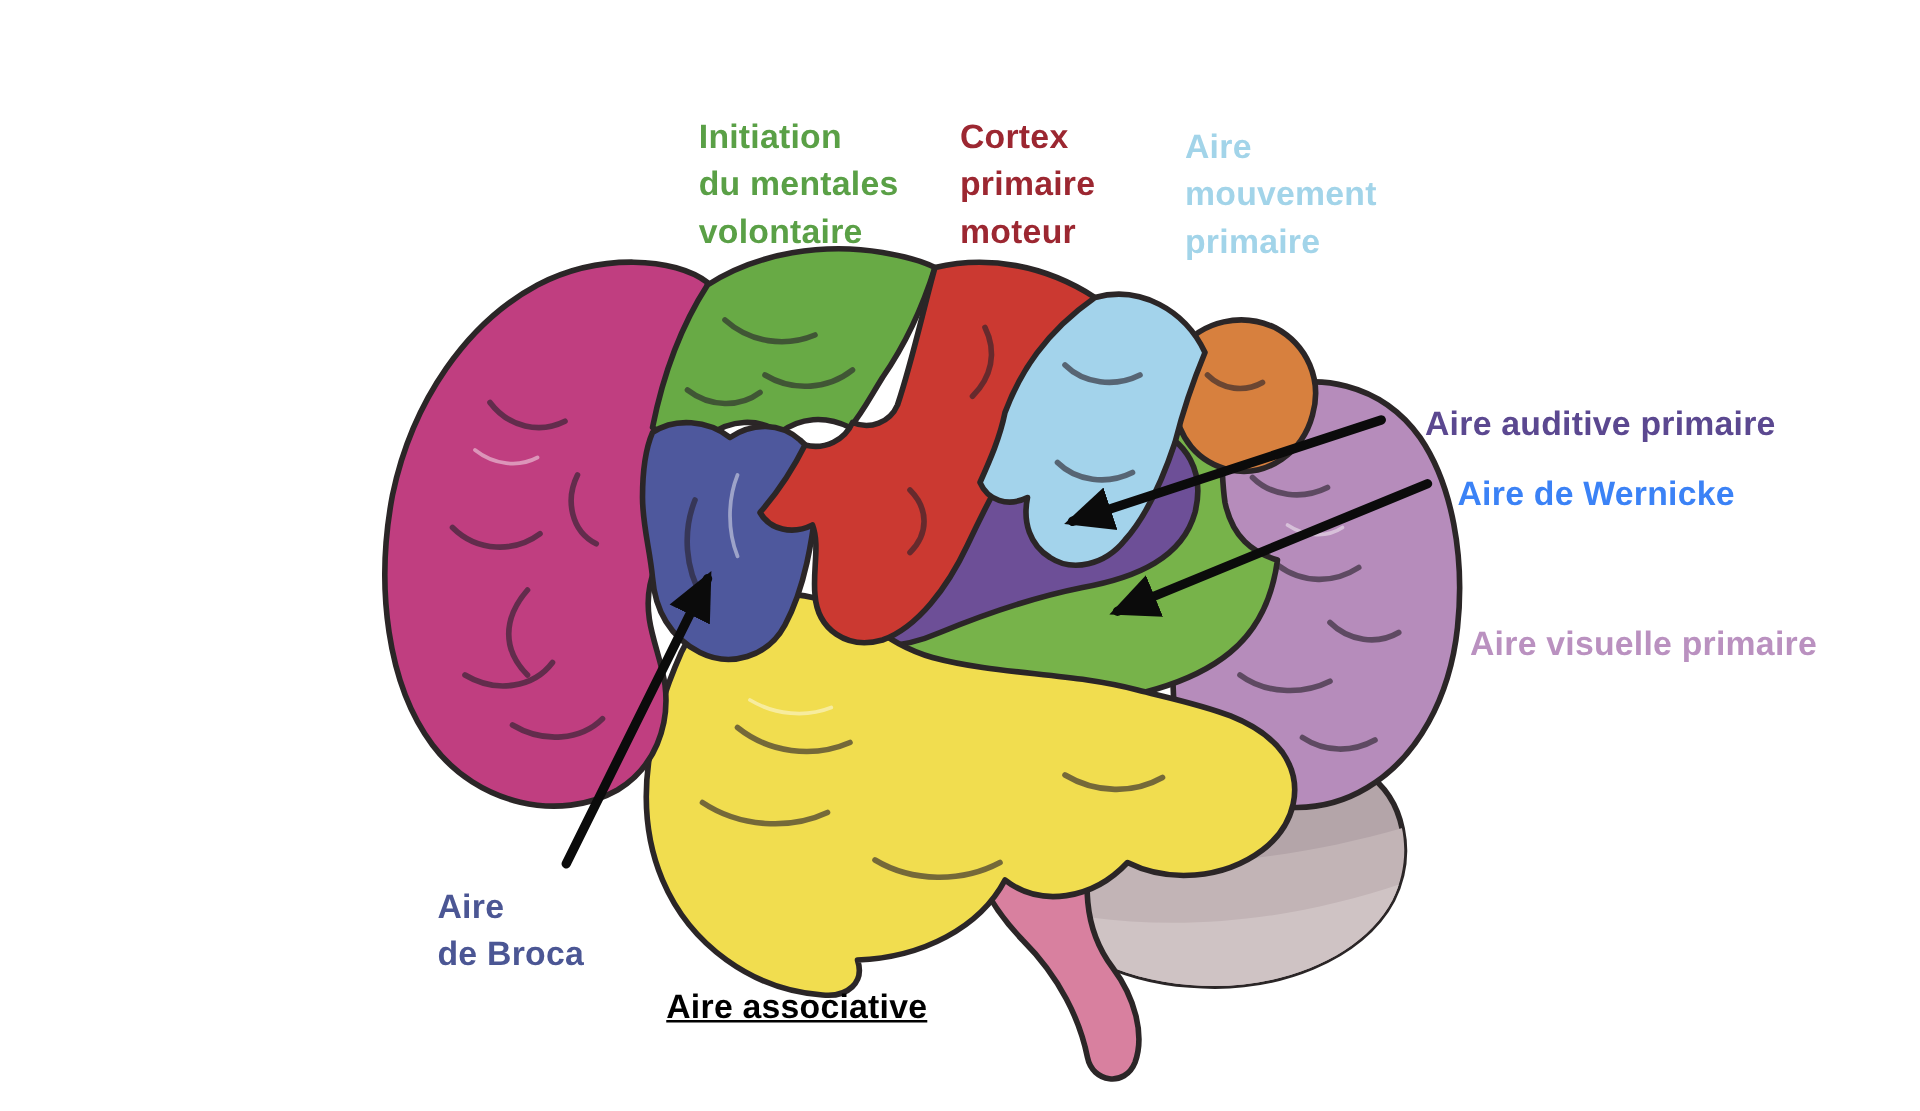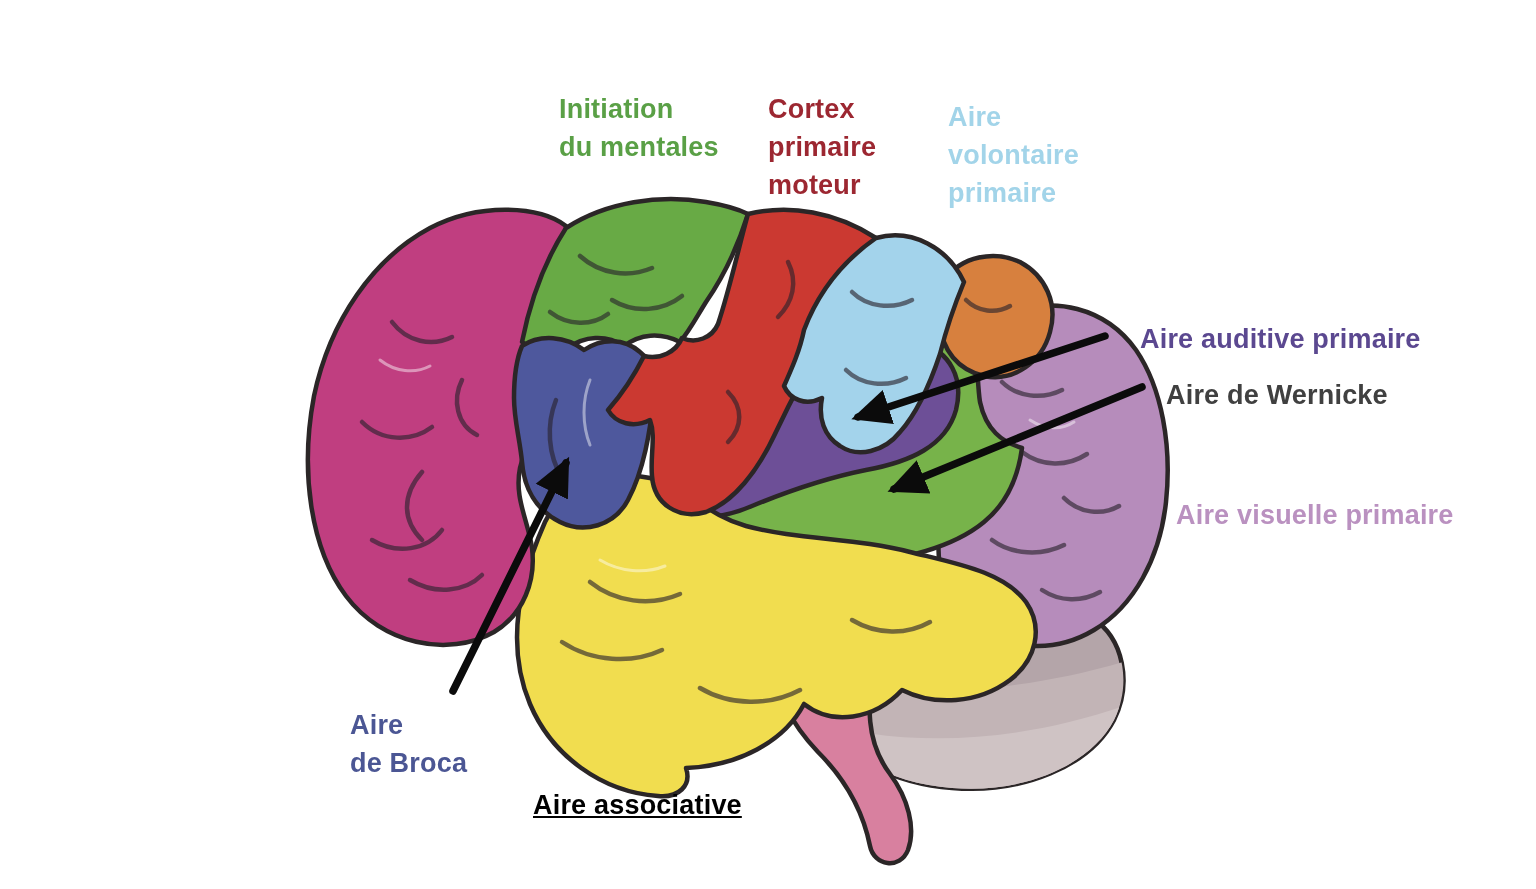--- a/index.html
+++ b/index.html
@@ -18,21 +18,21 @@
     line-height:38px;
     letter-spacing:0.2px;
     white-space:nowrap;
   }
   .lbl span{display:block;}
   .lbl-initiation{left:559px;top:90px;color:#5aa046;}
   .lbl-cortex{left:768px;top:90px;color:#9c2731;}
   .lbl-sensitive-primaire{left:948px;top:98px;color:#a2d4e9;}
   .lbl-sensitive-associative{left:1033px;top:219px;color:#cc6c37;}
   .lbl-auditive{left:1140px;top:308px;color:#5b4890;margin-top:12px;}
-  .lbl-wernicke{left:1166px;top:376px;color:#404040;}
+  .lbl-wernicke{left:1166px;top:376px;color:#3b82f6;}
   .lbl-visuelle{left:1176px;top:496px;color:#ba91c0;}
   .lbl-fonctions{left:64px;top:400px;color:#c9668f;}
   .lbl-broca{left:350px;top:706px;color:#4b5694;}
   .lbl-associative{left:533px;top:786px;color:#000000;text-decoration:underline;}
   .sulcus{fill:none;stroke:#29222b;stroke-width:4.5;stroke-linecap:round;opacity:0.62;}
   .shine{fill:none;stroke:#ffffff;stroke-width:3;stroke-linecap:round;opacity:0.45;}
   .region{stroke:#2b2627;stroke-width:4.5;stroke-linejoin:round;}
   .arrow{stroke:#0b0b0b;stroke-width:7.5;stroke-linecap:round;}
 </style>
 </head>
@@ -108,31 +108,32 @@
     <path class="sulcus" d="M 846 370 C 861 385 886 388 906 378"></path>
 
     <line class="arrow" x1="1105" y1="336" x2="858" y2="417" marker-end="url(#ah)"></line>
     <line class="arrow" x1="1142" y1="387" x2="894" y2="489" marker-end="url(#ah)"></line>
     <line class="arrow" x1="453" y1="691" x2="566" y2="463" marker-end="url(#ah)"></line>
   </svg>
 
   <div class="lbl lbl-initiation">
     <span>Initiation</span>
     <span>du mentales</span>
+    <span>volontaire</span>
   </div>
 
   <div class="lbl lbl-cortex">
     <span>Cortex</span>
     <span>primaire</span>
     <span>moteur</span>
   </div>
 
   <div class="lbl lbl-sensitive-primaire">
     <span>Aire</span>
-    <span>volontaire</span>
+    <span>mouvement</span>
     <span>primaire</span>
   </div>
 
 
   <div class="lbl lbl-auditive">Aire auditive primaire</div>
 
   <div class="lbl lbl-wernicke">Aire de Wernicke</div>
 
   <div class="lbl lbl-visuelle">Aire visuelle primaire</div>
 

